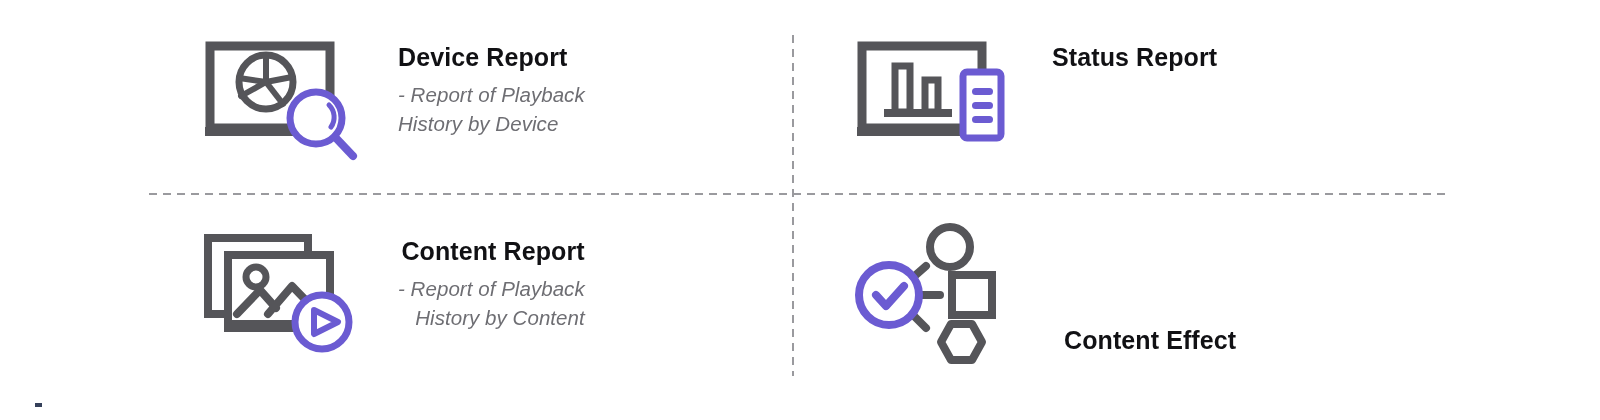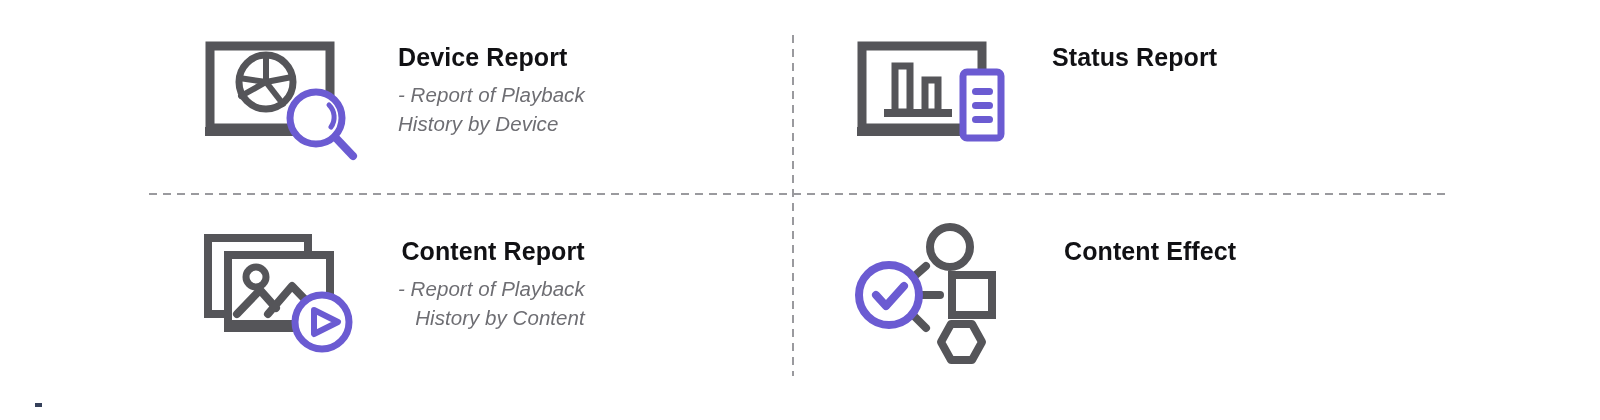--- a/index.html
+++ b/index.html
@@ -43,21 +43,21 @@
 
   
   .cell {
     position: absolute;
     display: flex;
     align-items: flex-start;
   }
   .cell-q1 { left: 196px;  top: 34px;  }
   .cell-q2 { left: 848px;  top: 34px;  }
   .cell-q3 { left: 196px;  top: 228px; text-align: right; }
-  .cell-q4 { left: 848px;  top: 222px; }
+  .cell-q4 { left: 848px;  top: 222px; align-items: flex-end; }
 
   .icon-box {
     width: 180px;
     height: 132px;
     flex: 0 0 180px;
     position: relative;
   }
   .icon-box svg { display: block; }
 
   .text-box {

